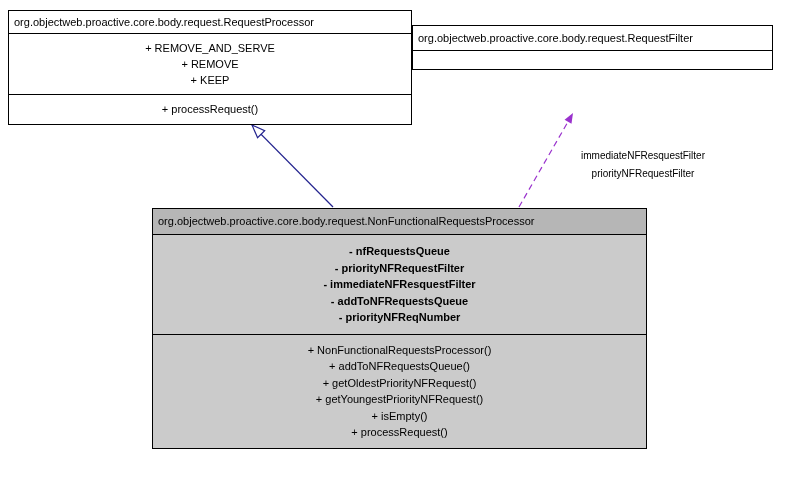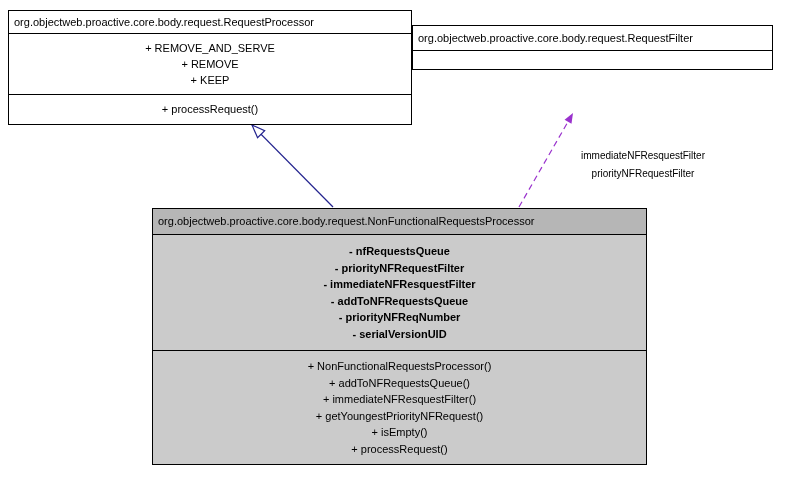--- a/index.html
+++ b/index.html
@@ -120,25 +120,24 @@
   </div>
 
   <div class="uml-box box-nf">
     <div class="uml-title">org.objectweb.proactive.core.body.request.NonFunctionalRequestsProcessor</div>
     <div class="uml-section sec-attrs">
       <div class="member">- nfRequestsQueue</div>
       <div class="member">- priorityNFRequestFilter</div>
       <div class="member">- immediateNFResquestFilter</div>
       <div class="member">- addToNFRequestsQueue</div>
       <div class="member">- priorityNFReqNumber</div>
-      <div class="member">- serialVersionUID</div>
     </div>
     <div class="uml-section sec-methods">
       <div class="member">+ NonFunctionalRequestsProcessor()</div>
       <div class="member">+ addToNFRequestsQueue()</div>
-      <div class="member">+ immediateNFResquestFilter()</div>
+      <div class="member">+ getOldestPriorityNFRequest()</div>
       <div class="member">+ getYoungestPriorityNFRequest()</div>
       <div class="member">+ isEmpty()</div>
       <div class="member">+ processRequest()</div>
     </div>
   </div>
 
 </div>
 
 </body></html>

